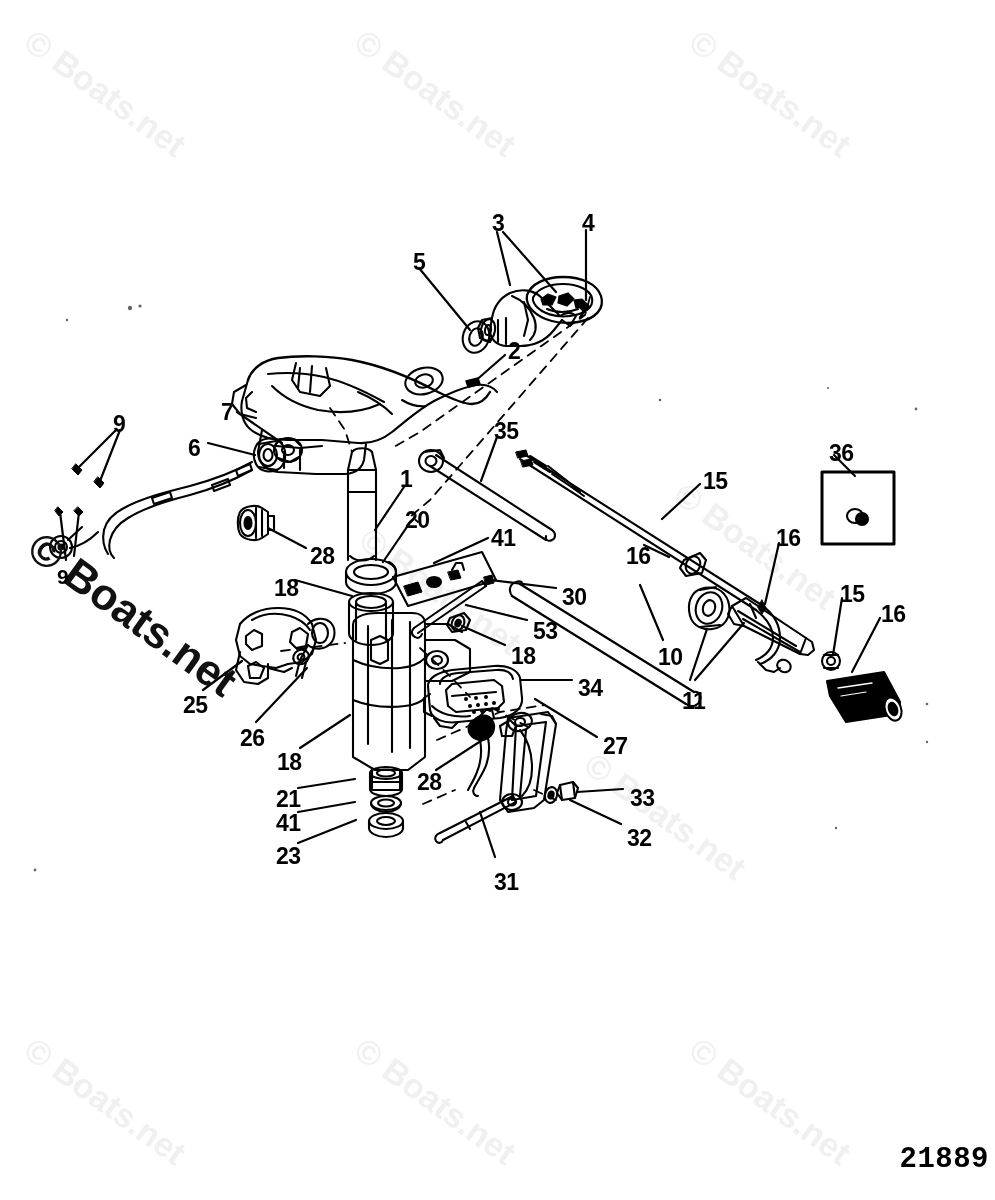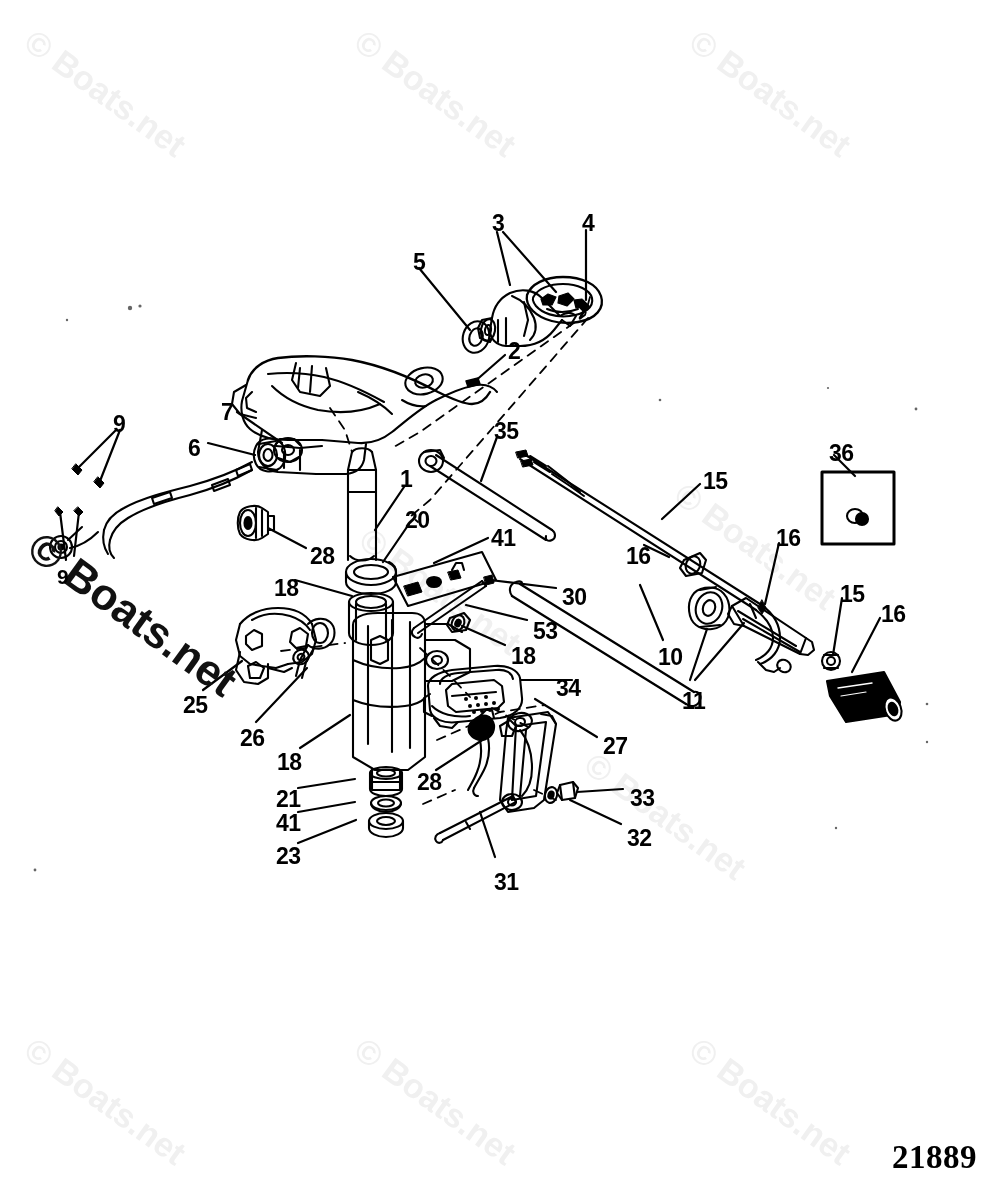--- a/index.html
+++ b/index.html
@@ -10,23 +10,23 @@
   .wm-layer{position:absolute;inset:0;pointer-events:none;}
   .wm{position:absolute;font-family:"Liberation Sans",sans-serif;
       font-weight:700;white-space:nowrap;
       transform:rotate(36deg);transform-origin:0 0;}
   .wm-light{color:#f0f0f0;font-size:34px;letter-spacing:0px;}
   .wm-dark{color:#111;font-size:44px;}
   .callout{position:absolute;font-weight:700;font-size:23px;
            font-family:"Liberation Sans",sans-serif;line-height:1;
            letter-spacing:-0.5px;}
   .callout.sm{font-size:21px;}
-  #diagram-id{position:absolute;right:18px;bottom:24px;
-      font-size:33px;font-weight:700;letter-spacing:0.5px;
-      font-family:Liberation Serif, serif;}
+  #diagram-id{position:absolute;right:6px;bottom:24px;
+      font-size:29px;font-weight:700;letter-spacing:0.5px;
+      font-family:Liberation Mono, monospace;}
 </style>
 </head>
 <body>
 
 <div id="page">
 
   <div class="wm-layer">
     <div class="wm wm-light" style="left:40px;top:22px">© Boats.net</div>
     <div class="wm wm-light" style="left:370px;top:22px">© Boats.net</div>
     <div class="wm wm-light" style="left:705px;top:22px">© Boats.net</div>
@@ -516,21 +516,21 @@
     <div class="callout" style="left:491px;top:527px">41</div>
     <div class="callout" style="left:183px;top:694px">25</div>
     <div class="callout" style="left:240px;top:727px">26</div>
     <div class="callout" style="left:603px;top:735px">27</div>
     <div class="callout" style="left:417px;top:771px">28</div>
     <div class="callout" style="left:533px;top:620px">53</div>
     <div class="callout" style="left:562px;top:586px">30</div>
     <div class="callout" style="left:494px;top:871px">31</div>
     <div class="callout" style="left:627px;top:827px">32</div>
     <div class="callout" style="left:630px;top:787px">33</div>
-    <div class="callout" style="left:556px;top:677px">34</div>
+    <div class="callout" style="left:578px;top:677px">34</div>
     <div class="callout" style="left:494px;top:420px">35</div>
     <div class="callout" style="left:829px;top:442px">36</div>
     <div class="callout" style="left:310px;top:545px">28</div>
   </div>
 
   <div id="diagram-id">21889</div>
 
 </div>
 
 </body></html>

